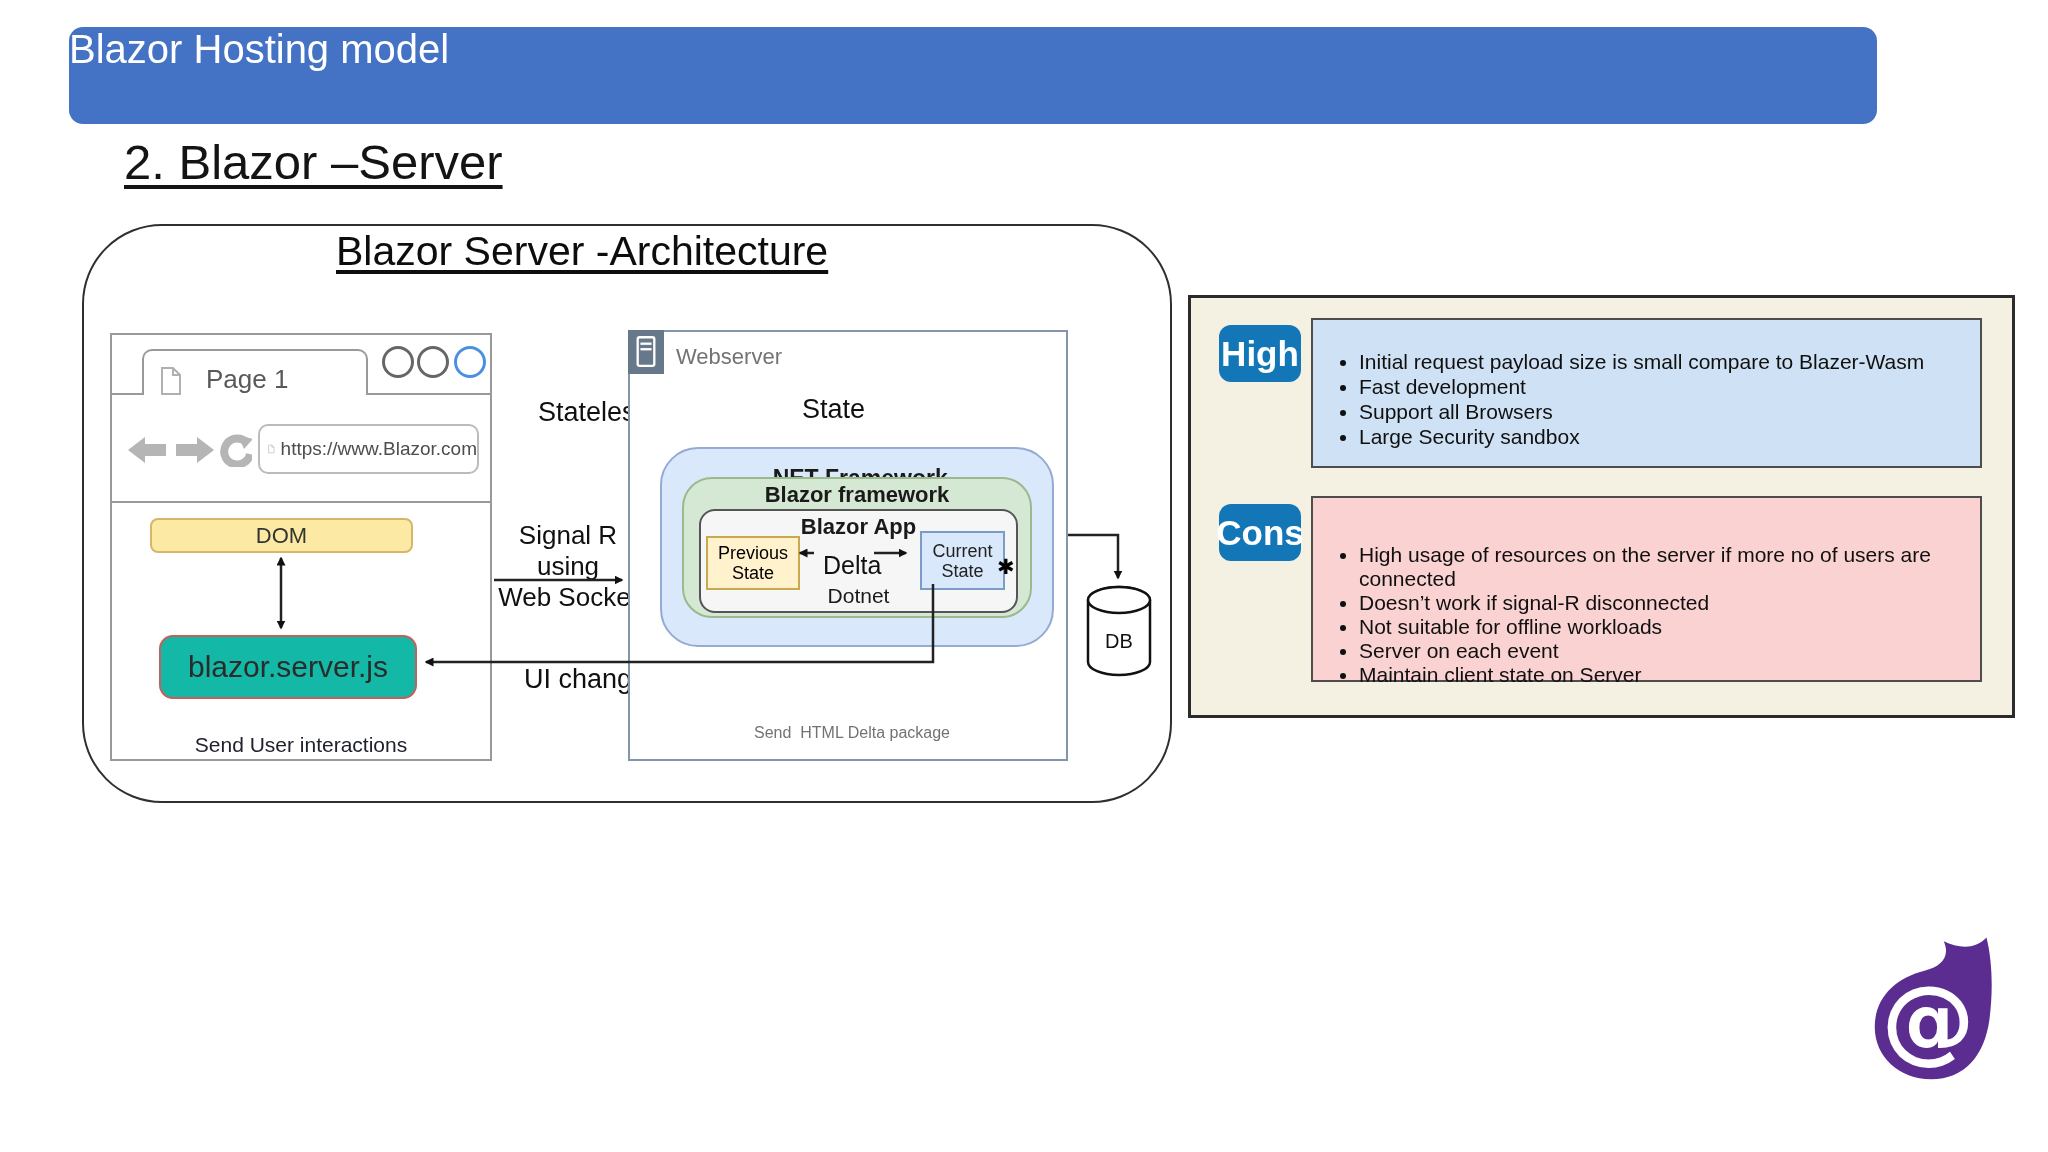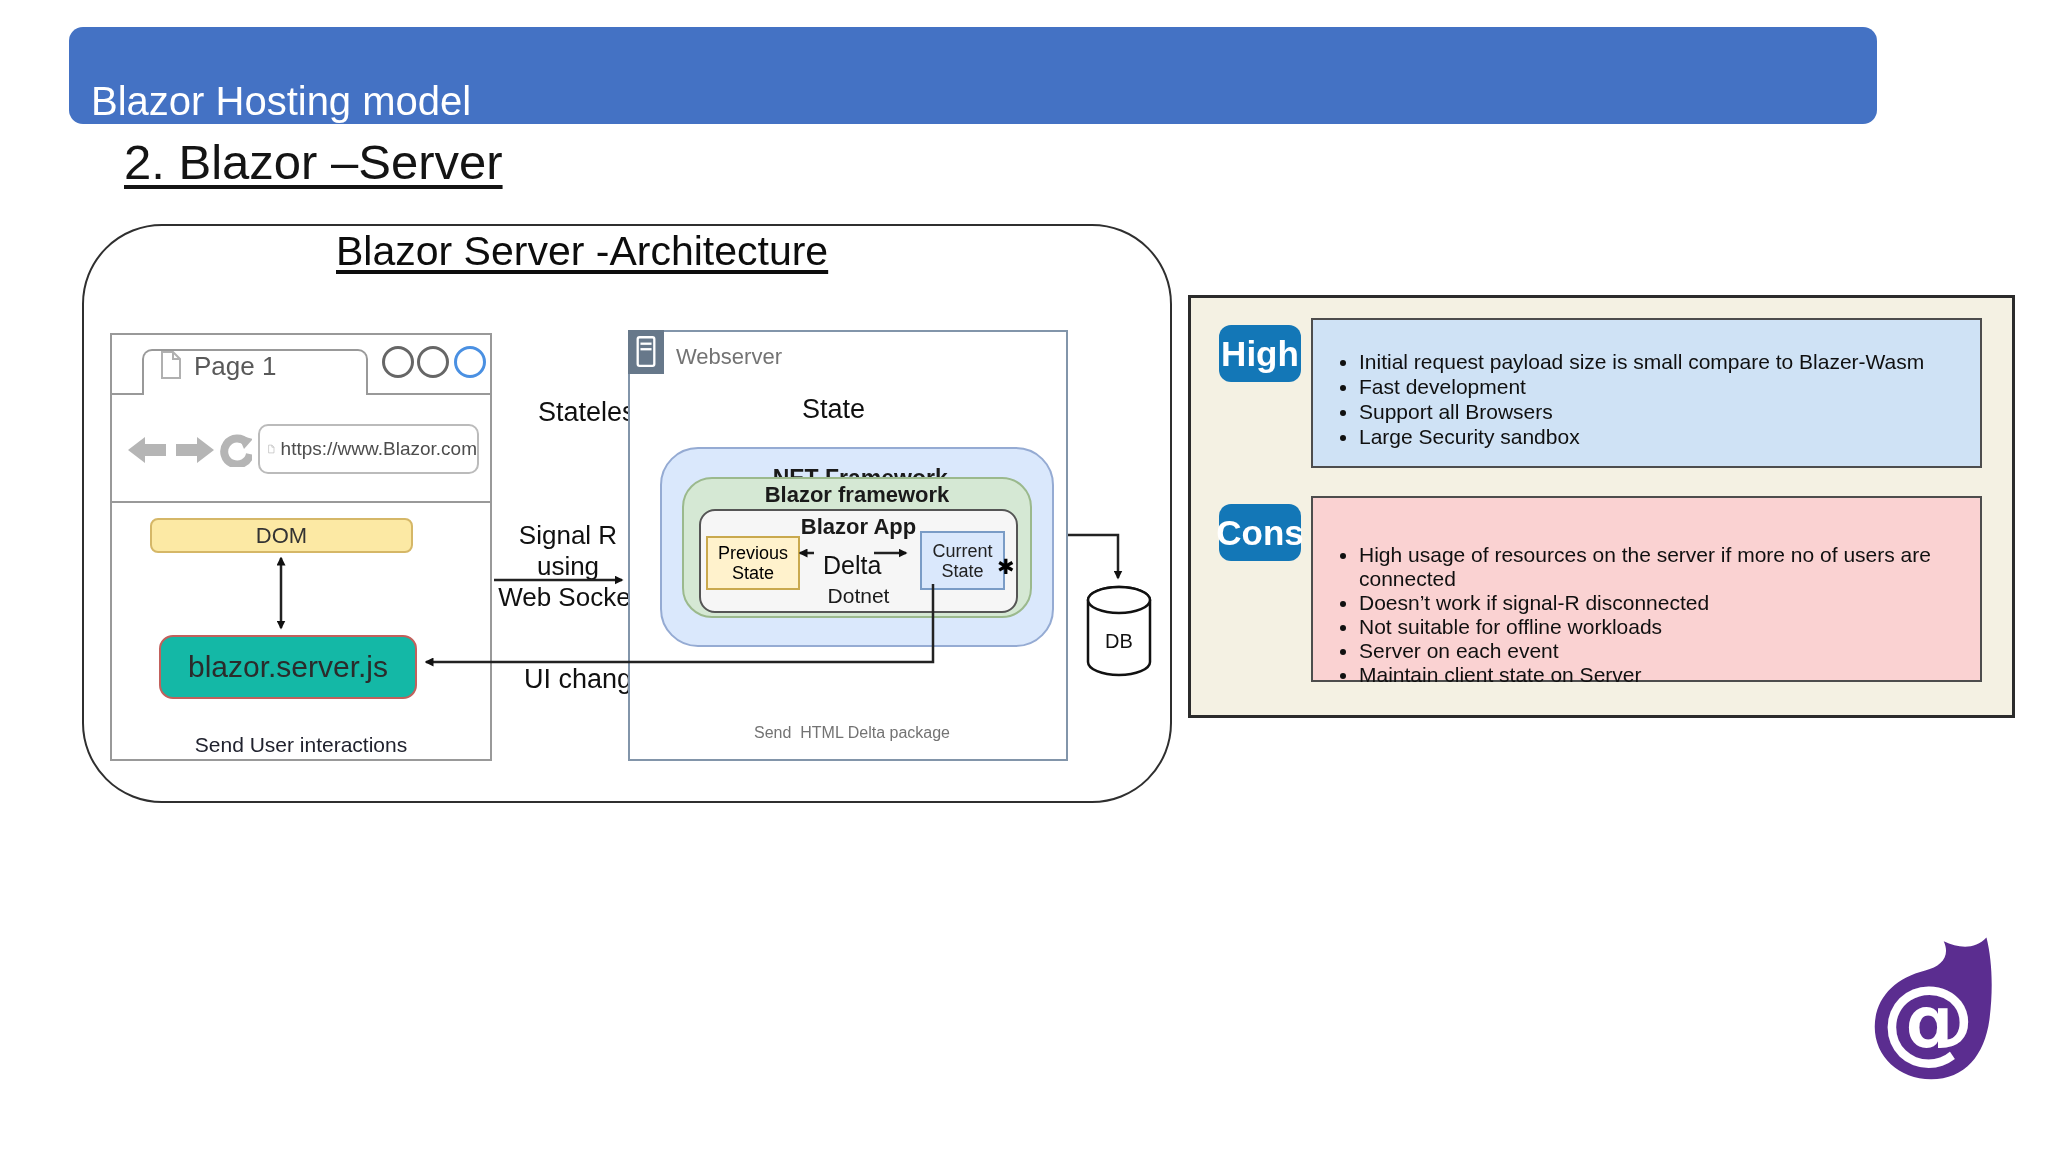--- a/index.html
+++ b/index.html
@@ -4,42 +4,42 @@
 <style>
   html,body{margin:0;padding:0;}
   body{
     width:2048px;height:1152px;position:relative;overflow:hidden;
     background:#ffffff;font-family:"Liberation Sans",sans-serif;color:#111;
   }
   .abs{position:absolute;}
   
   .title-bar{
     left:69px;top:27px;width:1808px;height:97px;background:#4472c4;
-    border-radius:14px;display:flex;align-items:flex-end;
-    color:#fff;font-size:40px;padding-left:22px;box-sizing:border-box;
+    border-radius:14px;display:flex;align-items:flex-start;
+    color:#fff;font-size:40px;box-sizing:border-box;
   }
   .heading{
     left:124px;top:134px;font-size:49px;color:#141414;
     text-decoration:underline;text-underline-offset:6px;
   }
   
   .arch-panel{
     left:82px;top:224px;width:1086px;height:575px;background:#fff;
     border:2px solid #2f2f2f;border-radius:80px;
   }
   .arch-title{
     left:336px;top:228px;font-size:41px;color:#0d0d0d;
     text-decoration:underline;text-underline-offset:5px;
   }
   
   .browser{left:110px;top:333px;width:382px;height:428px;border:2px solid #999;background:#fff;box-sizing:border-box;}
   .tabrow{position:absolute;left:0;top:0;width:100%;height:60px;border-bottom:2px solid #999;box-sizing:border-box;}
   .tab{
     position:absolute;left:30px;top:14px;width:226px;height:46px;border:2px solid #999;border-bottom:none;
-    border-radius:10px 10px 0 0;display:flex;align-items:flex-start;gap:12px;padding-left:16px;box-sizing:border-box;background:#fff;
+    border-radius:10px 10px 0 0;display:flex;align-items:flex-end;gap:24px;padding-left:16px;box-sizing:border-box;background:#fff;
   }
   .tab-label{font-size:26px;color:#595959;}
   .circ{position:absolute;top:11px;width:32px;height:32px;border-radius:50%;background:#fff;box-sizing:border-box;}
   .toolbar{position:absolute;left:0;top:60px;width:100%;height:108px;border-bottom:2px solid #999;box-sizing:border-box;text-align:right;}
   .urlbox{
     position:absolute;left:146px;top:29px;width:221px;height:50px;border:2px solid #bbb;border-radius:10px;
     display:flex;align-items:center;gap:6px;padding-left:8px;box-sizing:border-box;
   }
   .url-text{font-size:19px;color:#4d4d4d;white-space:nowrap;}
   .dom-box{

